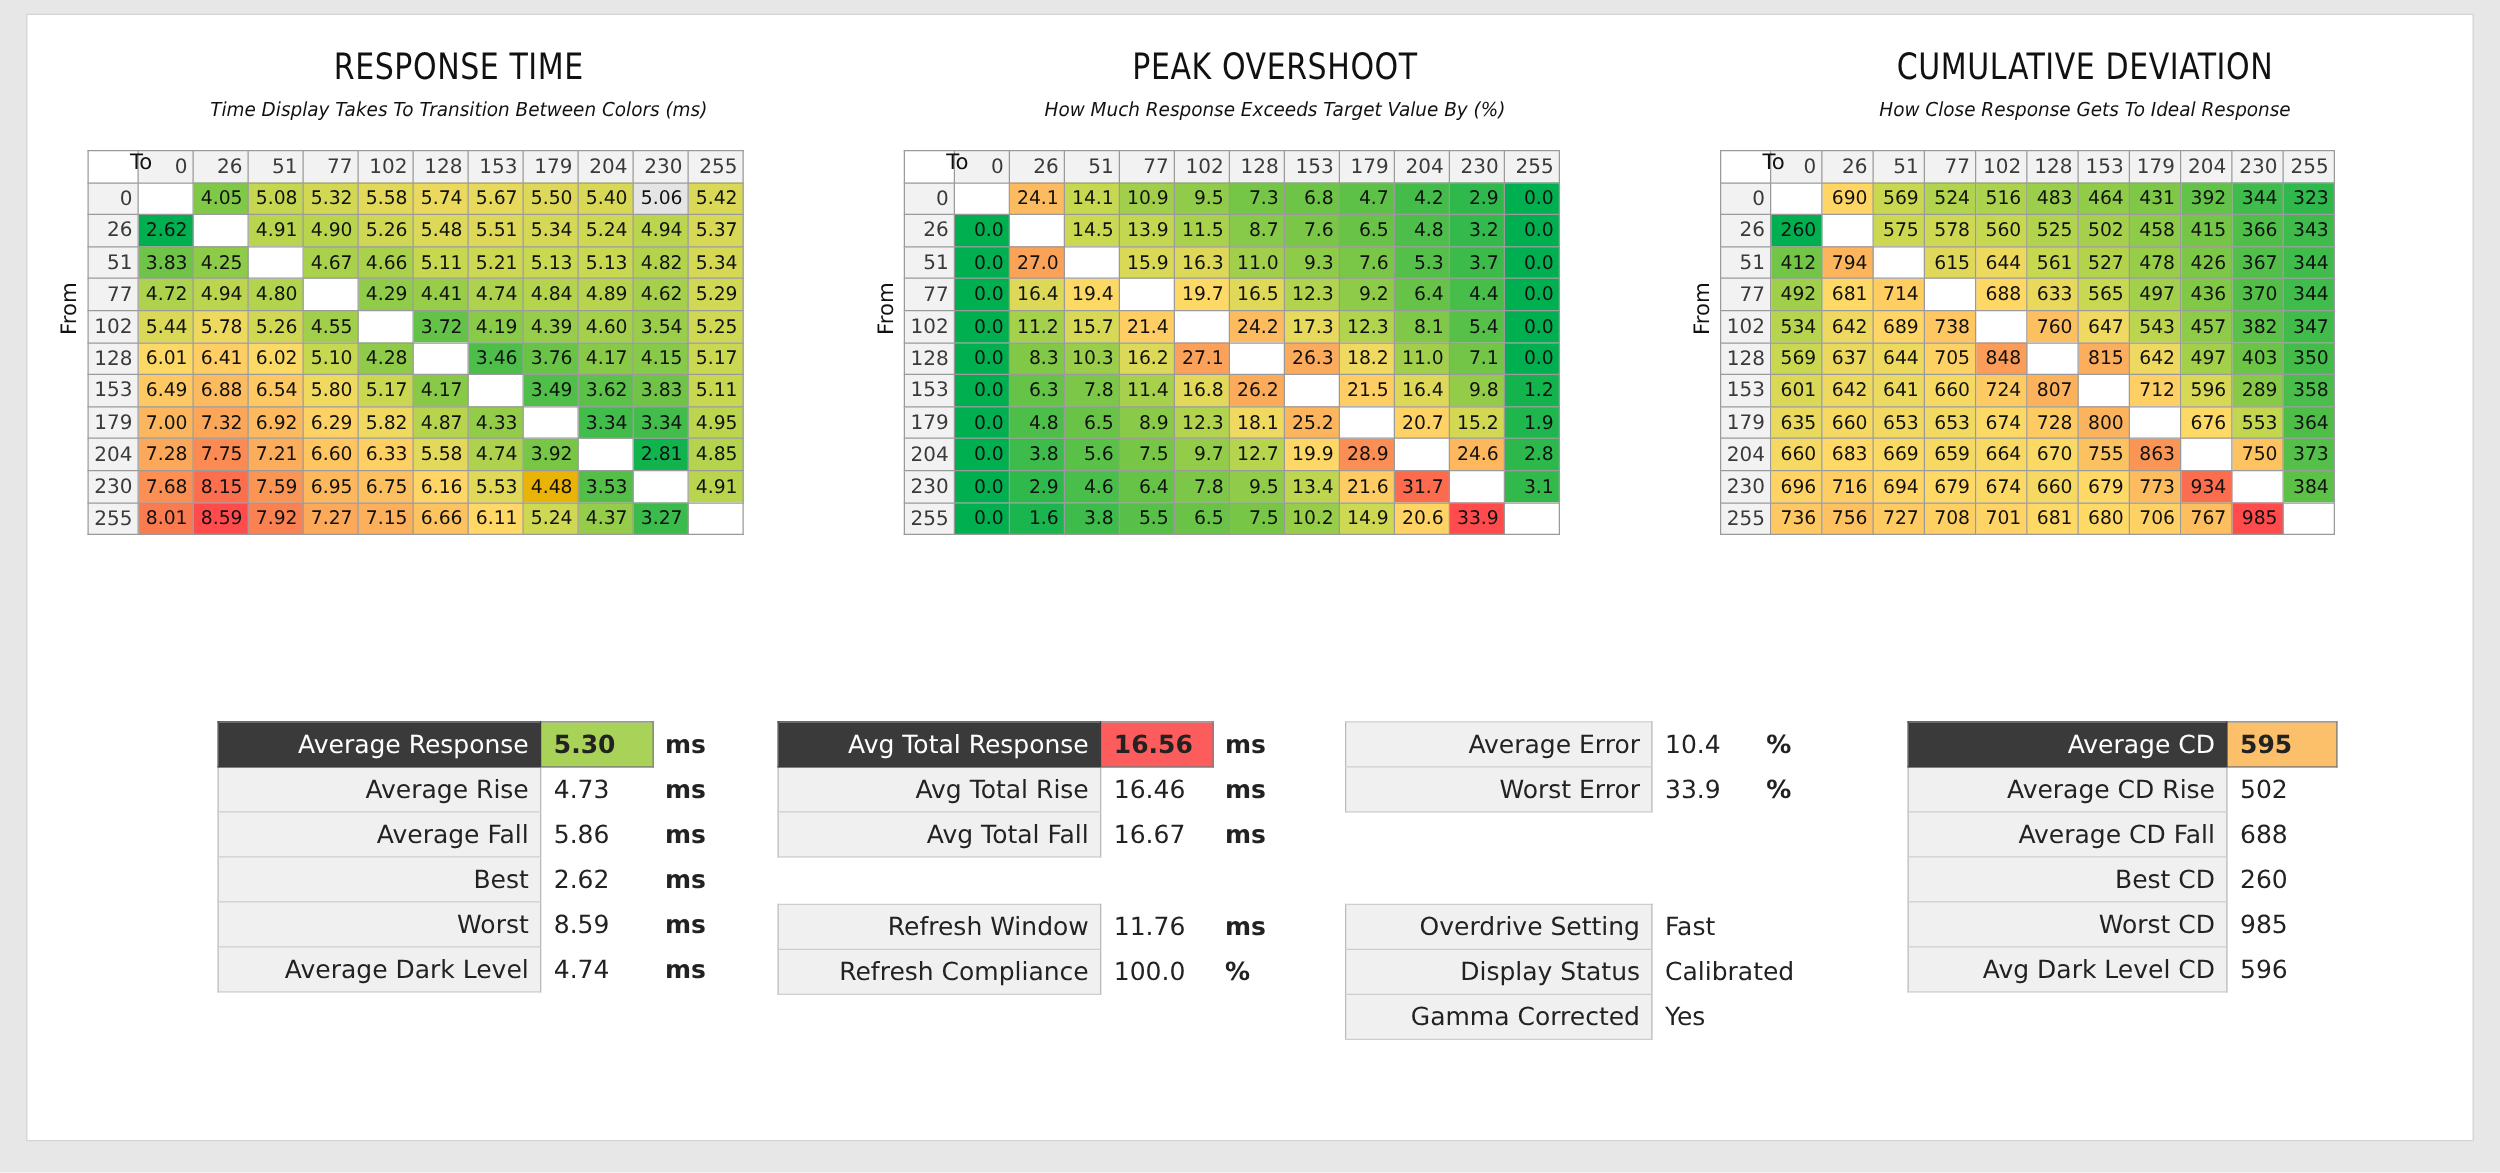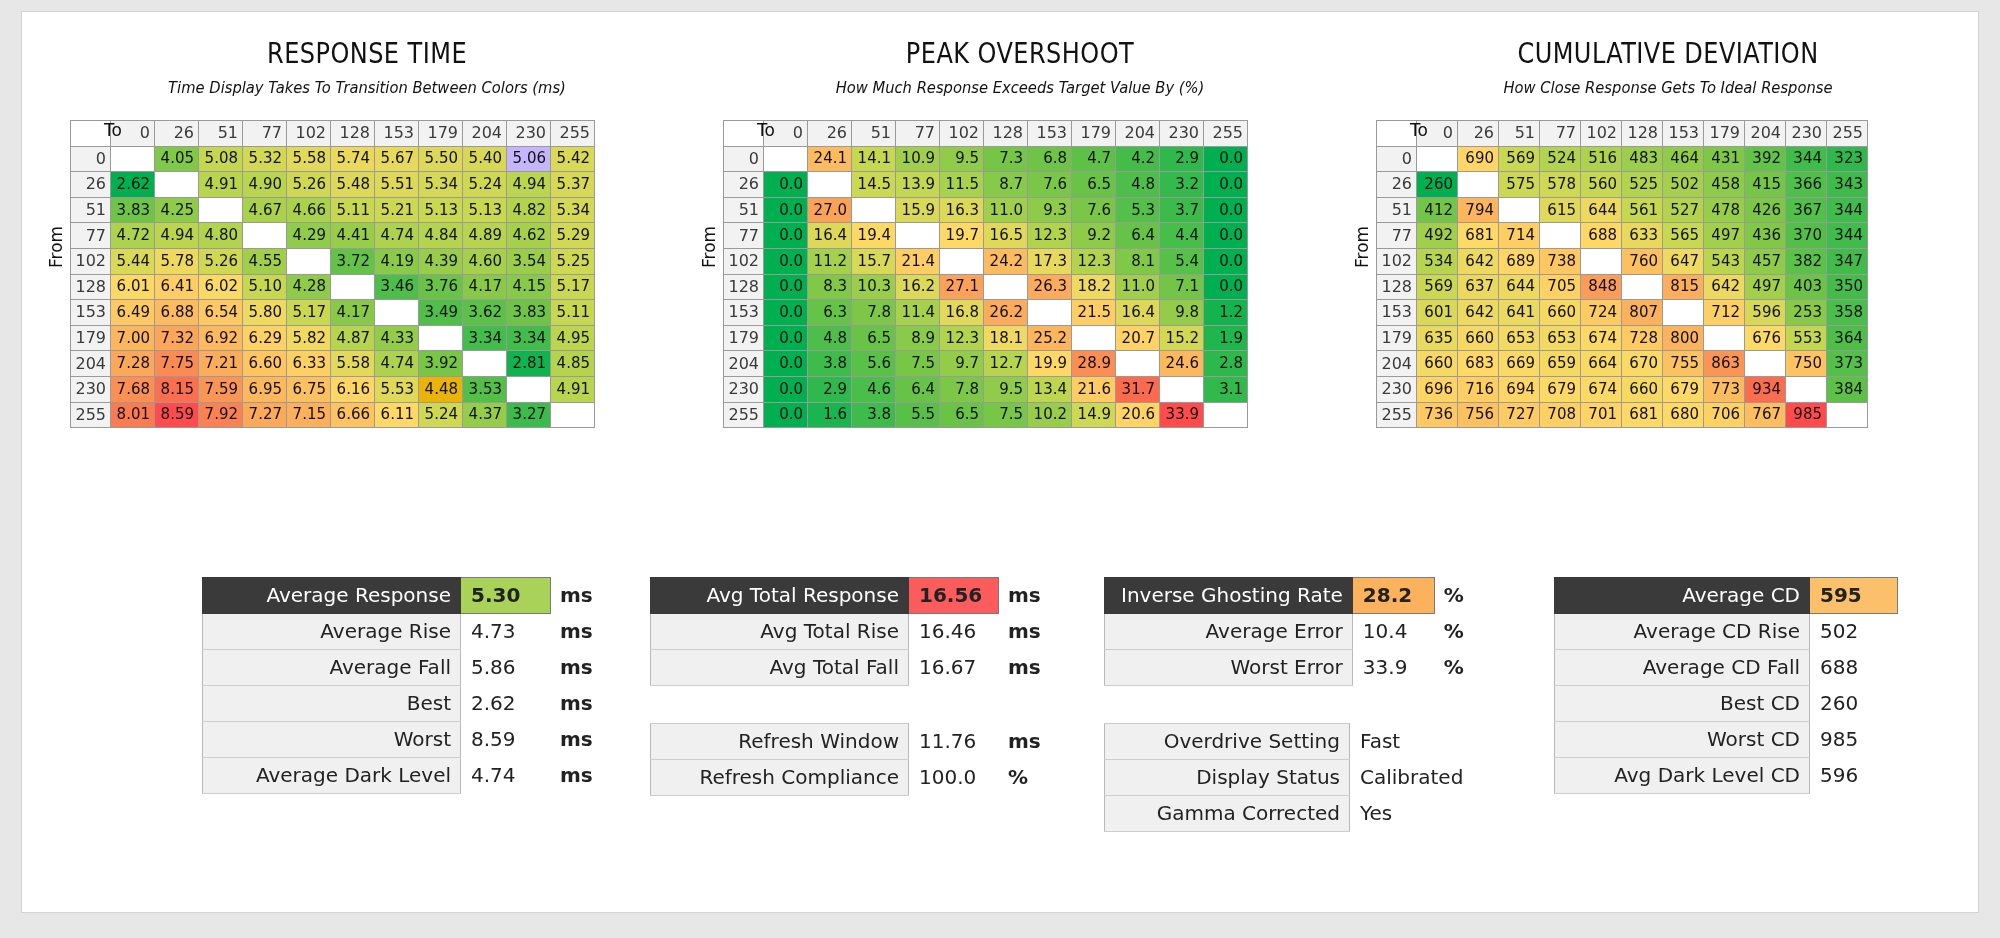--- a/index.html
+++ b/index.html
@@ -82,21 +82,21 @@
   table.matrix th.corner{background:#fff;border-color:#9a9a9a;}
   table.matrix th.rowh{background:#f2f2f2;}
   table.matrix td.diag{background:#ffffff;}
   .c0{width:40px;}
   .cc{width:44px;}
   .m2 .cc{width:41px;}
 
   
   .summaries{position:absolute;left:0;top:565px;width:1956px;}
   .sblock{position:absolute;}
-  table.stat{border-collapse:collapse;margin-left:28px;}
+  table.stat{border-collapse:collapse;}
   table.stat td{
     font-size:20px;
     height:36px;
     box-sizing:border-box;
     color:#222;
     white-space:nowrap;
   }
   td.lab{
     text-align:right;
     padding:0 9px 2px 16px;
@@ -161,21 +161,21 @@
                 <th class="rowh c0">0</th>
                 <td class="cc diag"></td>
                 <td class="cc" style="background:rgb(128,200,71)">4.05</td>
                 <td class="cc" style="background:rgb(197,215,80)">5.08</td>
                 <td class="cc" style="background:rgb(211,216,84)">5.32</td>
                 <td class="cc" style="background:rgb(226,216,90)">5.58</td>
                 <td class="cc" style="background:rgb(235,217,94)">5.74</td>
                 <td class="cc" style="background:rgb(231,217,92)">5.67</td>
                 <td class="cc" style="background:rgb(221,216,89)">5.50</td>
                 <td class="cc" style="background:rgb(216,216,86)">5.40</td>
-                <td class="cc" style="background:#c4b5fd">5.06</td>
+                <td class="cc" style="background:#e5e5e5">5.06</td>
                 <td class="cc" style="background:rgb(217,216,87)">5.42</td>
               </tr>
               <tr>
                 <th class="rowh c0">26</th>
                 <td class="cc" style="background:rgb(0,176,80)">2.62</td>
                 <td class="cc diag"></td>
                 <td class="cc" style="background:rgb(185,213,78)">4.91</td>
                 <td class="cc" style="background:rgb(185,213,78)">4.90</td>
                 <td class="cc" style="background:rgb(208,216,83)">5.26</td>
                 <td class="cc" style="background:rgb(220,216,88)">5.48</td>
@@ -607,21 +607,21 @@
                 <th class="rowh c0">153</th>
                 <td class="cc" style="background:rgb(217,216,87)">601</td>
                 <td class="cc" style="background:rgb(237,217,95)">642</td>
                 <td class="cc" style="background:rgb(236,217,95)">641</td>
                 <td class="cc" style="background:rgb(245,217,98)">660</td>
                 <td class="cc" style="background:rgb(254,203,99)">724</td>
                 <td class="cc" style="background:rgb(252,177,92)">807</td>
                 <td class="cc diag"></td>
                 <td class="cc" style="background:rgb(254,207,100)">712</td>
                 <td class="cc" style="background:rgb(215,216,86)">596</td>
-                <td class="cc" style="background:rgb(136,202,72)">253</td>
+                <td class="cc" style="background:rgb(136,202,72)">289</td>
                 <td class="cc" style="background:rgb(74,190,74)">358</td>
               </tr>
               <tr>
                 <th class="rowh c0">179</th>
                 <td class="cc" style="background:rgb(233,217,93)">635</td>
                 <td class="cc" style="background:rgb(245,217,98)">660</td>
                 <td class="cc" style="background:rgb(242,217,97)">653</td>
                 <td class="cc" style="background:rgb(242,217,97)">653</td>
                 <td class="cc" style="background:rgb(252,217,101)">674</td>
                 <td class="cc" style="background:rgb(254,202,98)">728</td>
@@ -749,25 +749,20 @@
               <td class="lab" style="width:258px">Refresh Compliance</td>
               <td class="val" style="width:90px">100.0</td>
               <td class="unit">%</td>
             </tr>
           </tbody>
         </table>
       </div>
     <div class="sblock" style="left:1054px;top:0;">
         <table class="stat" id="s-over">
           <tbody>
-            <tr class="hdr">
-              <td class="lab" style="width:245px">Inverse Ghosting Rate</td>
-              <td class="val" style="background:#fcb25c;width:82px">28.2</td>
-              <td class="unit">%</td>
-            </tr>
             <tr>
               <td class="lab" style="width:245px">Average Error</td>
               <td class="val" style="width:82px">10.4</td>
               <td class="unit">%</td>
             </tr>
             <tr>
               <td class="lab" style="width:245px">Worst Error</td>
               <td class="val" style="width:82px">33.9</td>
               <td class="unit">%</td>
             </tr>

